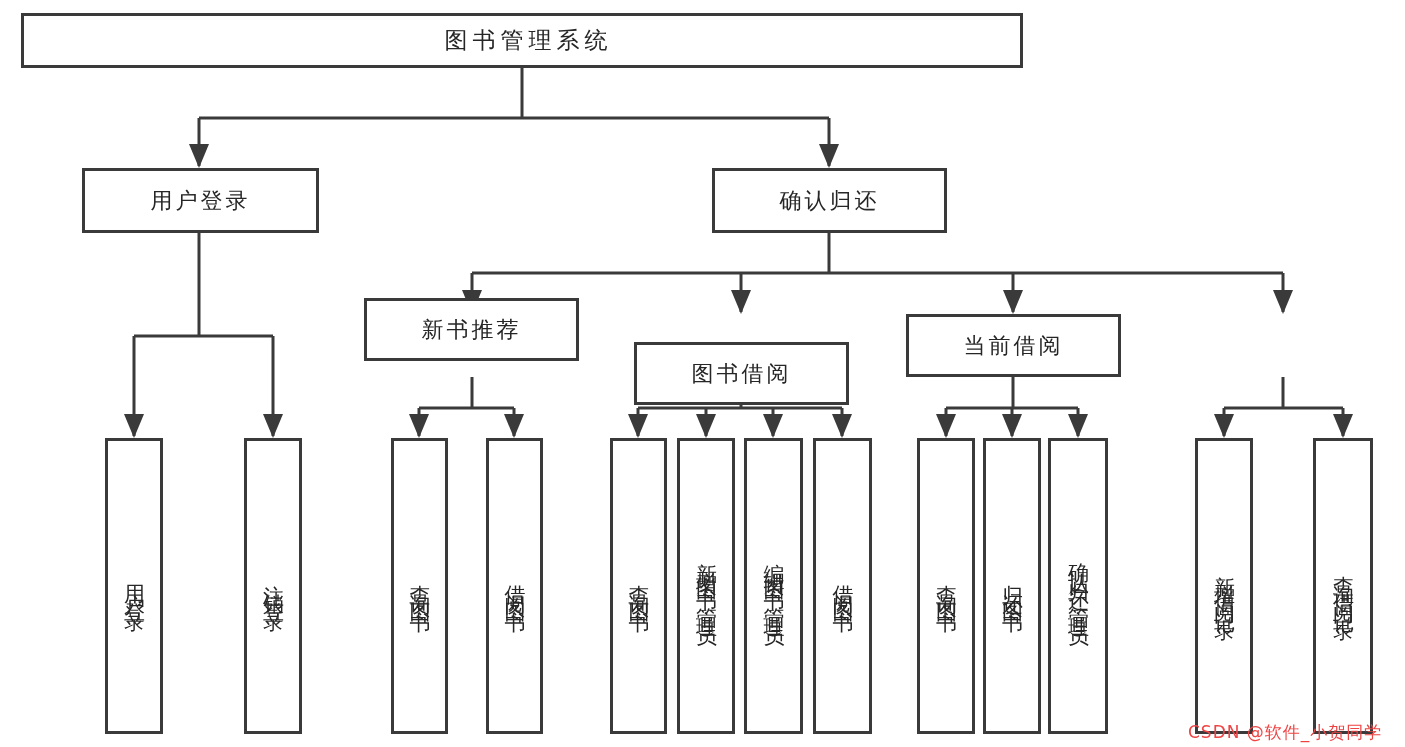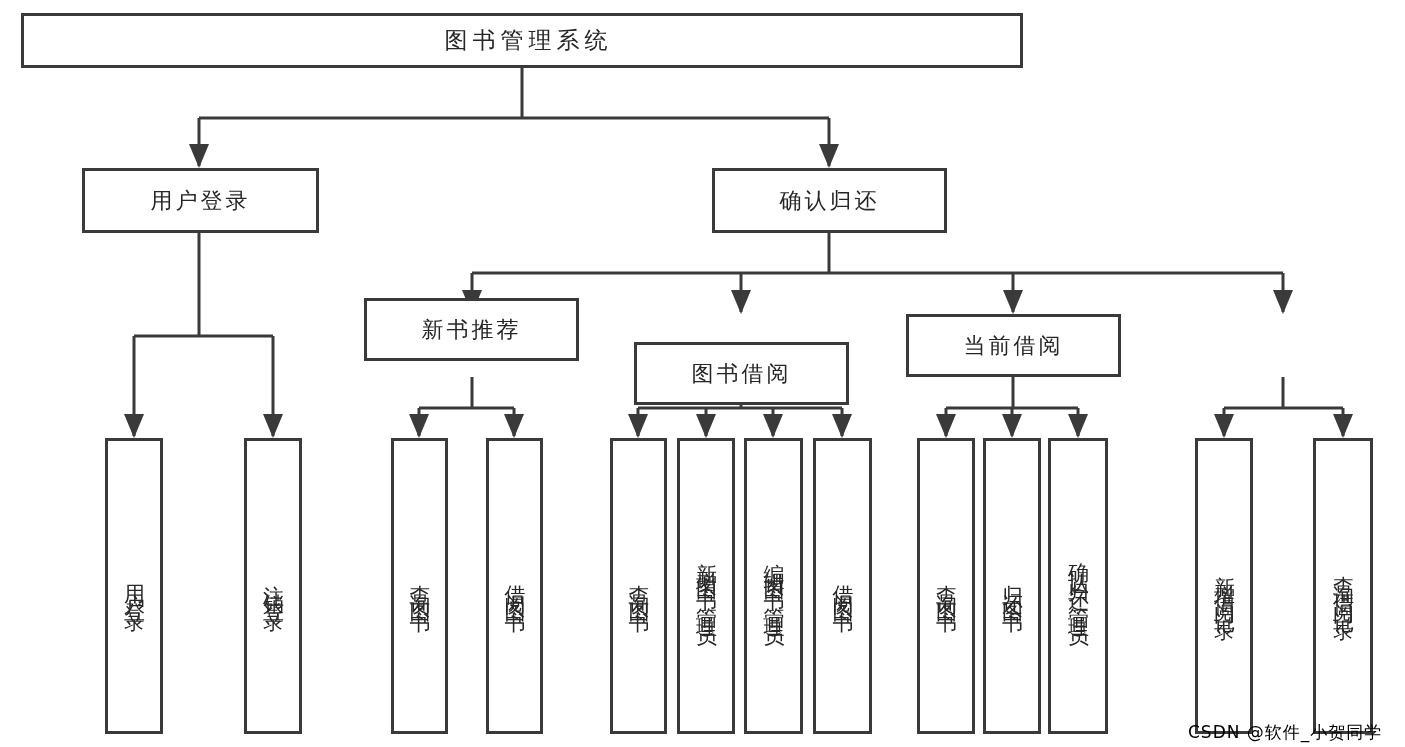--- a/index.html
+++ b/index.html
@@ -56,21 +56,21 @@
     text-orientation: mixed;
     font-size: 21px;
     letter-spacing: 9px;
     line-height: 1;
   }
   .watermark {
     position: absolute;
     left: 1188px;
     top: 721px;
     font-size: 17px;
-    color: #000000;
+    color: #ef4444;
     letter-spacing: 1px;
     white-space: nowrap;
   }
 </style>
 </head>
 <body>
 
 <div class="canvas">
 
   <svg class="connectors" viewBox="0 0 1405 747" xmlns="http://www.w3.org/2000/svg">

